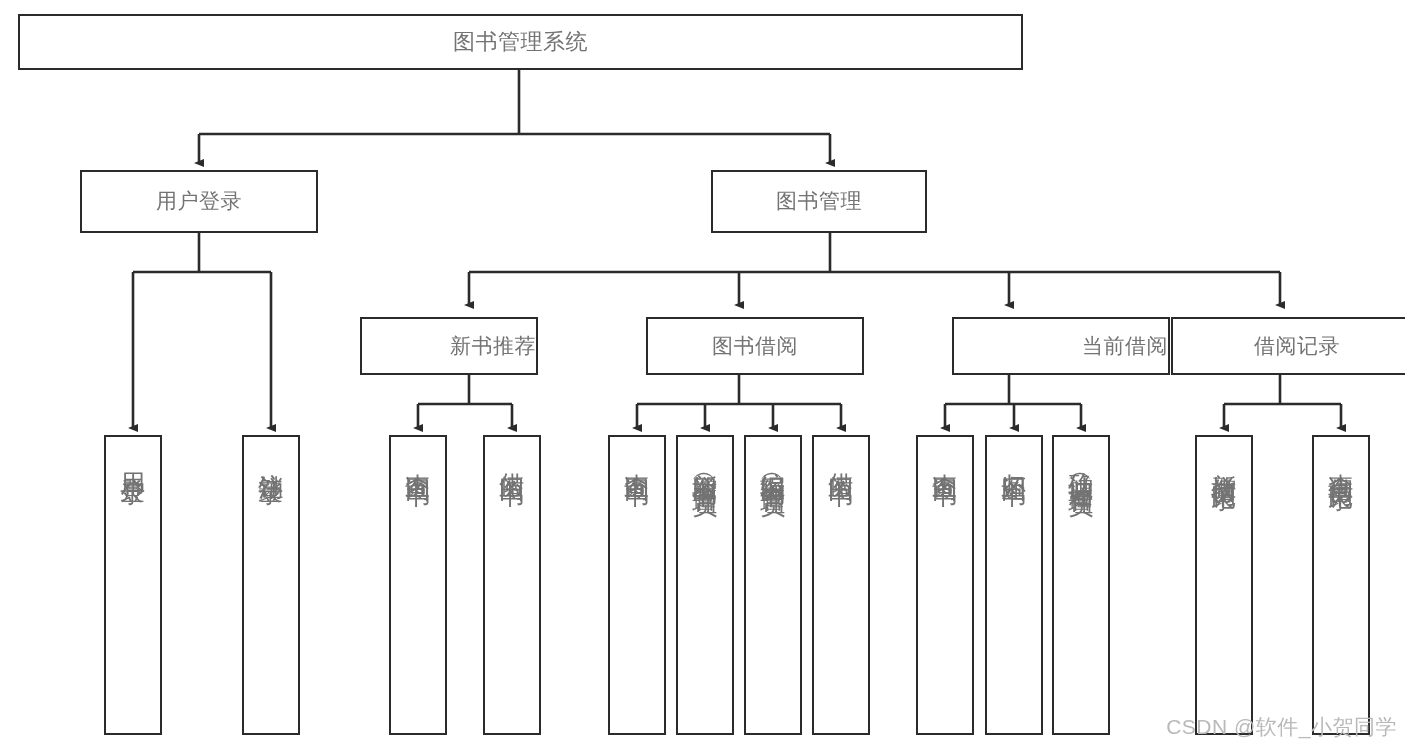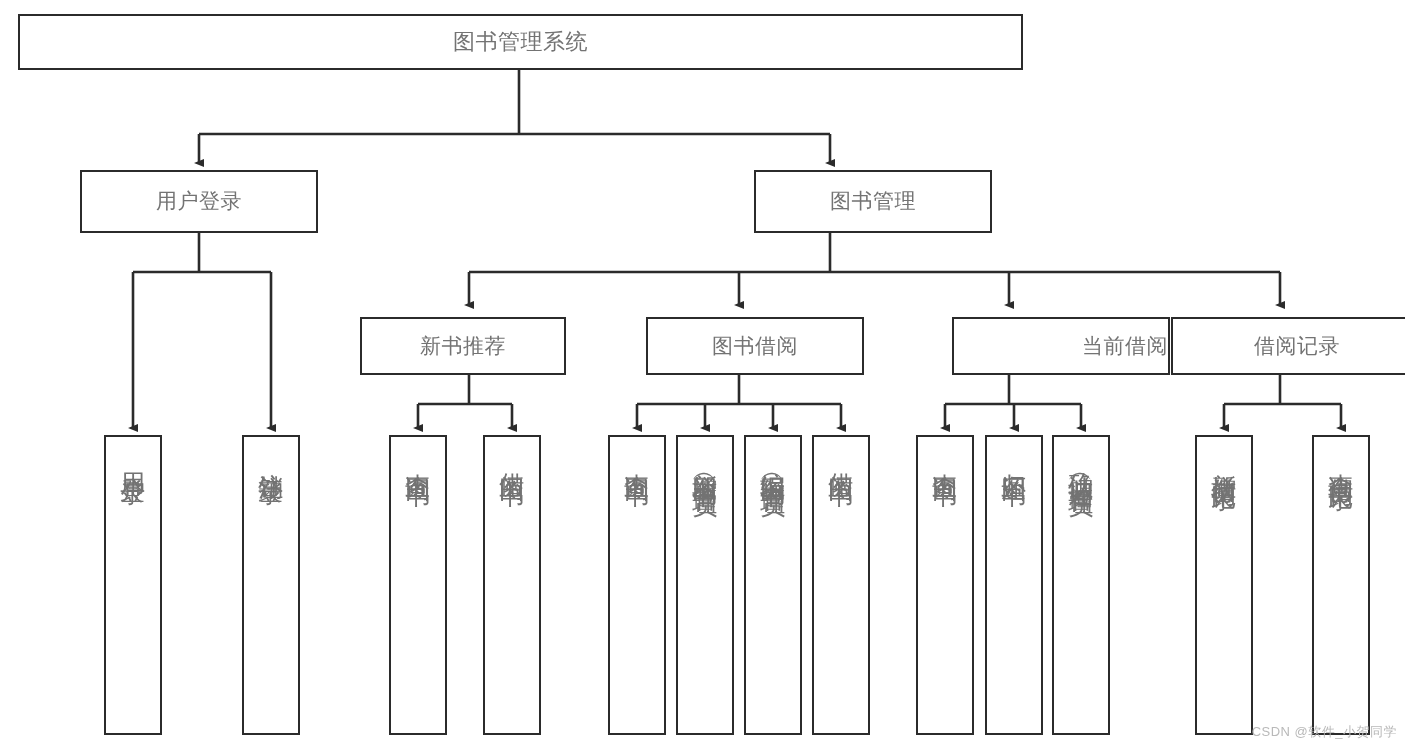--- a/index.html
+++ b/index.html
@@ -46,21 +46,21 @@
     font-size:25px;
     line-height:1.05;
     letter-spacing:3px;
     white-space:pre;
   }
 
   .watermark{
     position:absolute;
     right:8px;
     bottom:6px;
-    font-size:13px;
+    font-size:21px;
     color:#b9b9b9;
     z-index:5;
     white-space:nowrap;
     letter-spacing:0.5px;
   }
 </style>
 </head>
 <body>
 
 <div id="canvas">
@@ -115,25 +115,25 @@
     </g>
   </svg>
 
   <div class="node h-node root" style="left:18px;top:14px;width:1005px;height:56px;">
     <span class="cap">图书管理系统</span>
   </div>
 
   <div class="node h-node" style="left:80px;top:170px;width:238px;height:63px;">
     <span class="cap">用户登录</span>
   </div>
-  <div class="node h-node" style="left:711px;top:170px;width:238px;height:63px;margin-left:43px;">
+  <div class="node h-node" style="left:711px;top:170px;width:216px;height:63px;">
     <span class="cap">图书管理</span>
   </div>
 
-  <div class="node h-node" style="left:360px;top:317px;width:206px;height:58px;">
+  <div class="node h-node" style="left:360px;top:317px;width:178px;height:58px;justify-content:flex-end;">
     <span class="cap">新书推荐</span>
   </div>
   <div class="node h-node" style="left:646px;top:317px;width:218px;height:58px;">
     <span class="cap">图书借阅</span>
   </div>
   <div class="node h-node" style="left:952px;top:317px;width:218px;height:58px;justify-content:flex-end;">
     <span class="cap">当前借阅</span>
   </div>
   <div class="node h-node" style="left:1171px;top:317px;width:252px;height:58px;">
     <span class="cap">借阅记录</span>

